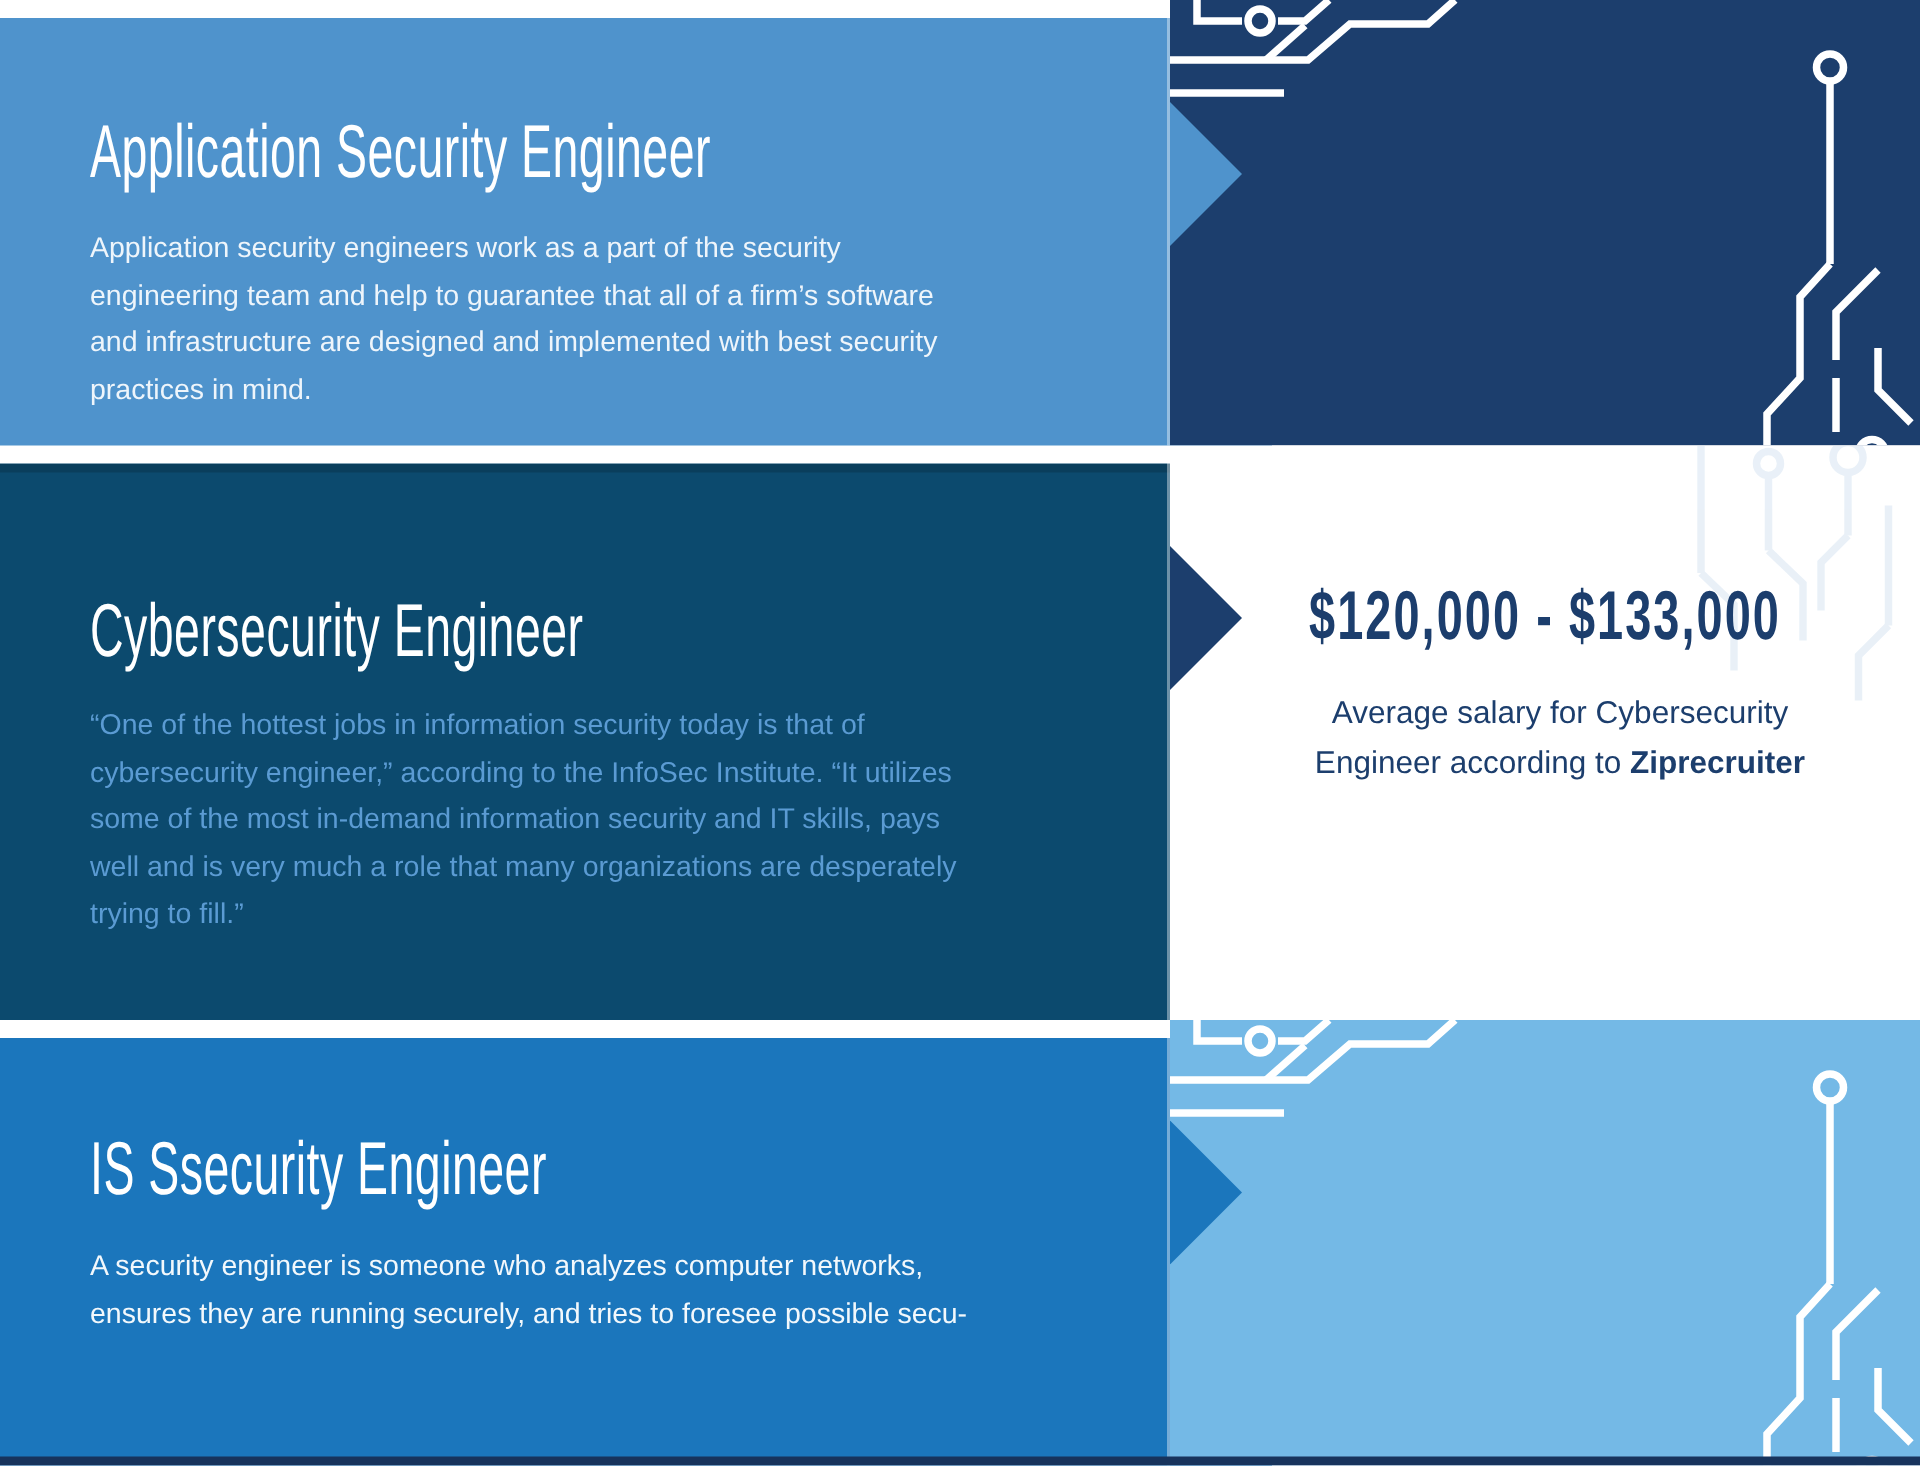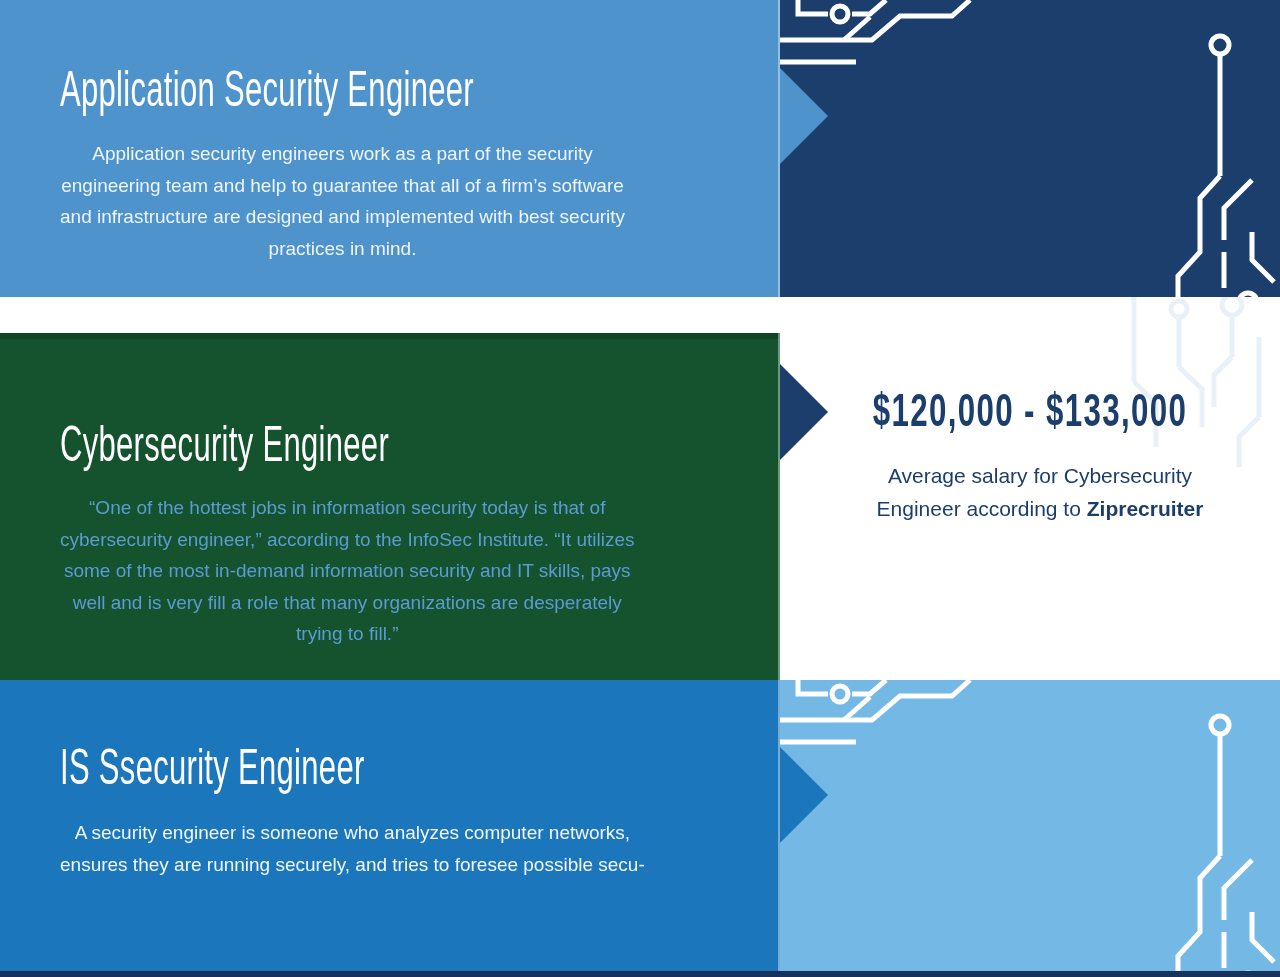--- a/index.html
+++ b/index.html
@@ -6,27 +6,27 @@
   html,body { background:#ffffff; }
   #stage {
     position:relative; width:1280px; height:977px; overflow:hidden;
     font-family:"Liberation Sans", sans-serif;
   }
   .section { position:absolute; left:0; width:1280px; overflow:hidden; }
   .sec-1 { top:0;    height:297px; }
   .sec-2 { top:297px; height:383px; }
   .sec-3 { top:680px; height:297px; }
 
-  .panel-left  { position:absolute; left:0;    top:0; width:848px; height:100%;text-align:center; }
+  .panel-left  { position:absolute; left:0;    top:12px; width:848px; height:100%; }
   .panel-right { position:absolute; left:780px; top:0; width:500px; height:100%; overflow:hidden; }
 
   .sec-1 .panel-left  { background:#4f93cc; }
   .sec-1 .panel-right { background:#1c3e6d; }
-  .sec-2 .panel-left  { background:#14532d;
-                        box-shadow: inset 0 6px 0 rgba(0,0,0,0.16), inset 0 -6px 0 rgba(0,0,0,0.16); margin-top: 36px; }
+  .sec-2 .panel-left  { background:#0c4a6e;
+                        box-shadow: inset 0 6px 0 rgba(0,0,0,0.16), inset 0 -6px 0 rgba(0,0,0,0.16); }
   .sec-2 .panel-right { background:#ffffff; }
   .sec-3 .panel-left  { background:#1b76bc; }
   .sec-3 .panel-right { background:#74b9e6; }
 
   .edge { position:absolute; left:778px; top:0; width:2px; height:100%;
           background:rgba(255,255,255,0.40); z-index:3; }
 
   .arrow { position:absolute; left:780px; top:68px; width:48px; height:96px;
            clip-path:polygon(0 0, 100% 50%, 0 100%); z-index:4; }
   .sec-1 .arrow { background:#4f93cc; }
@@ -106,21 +106,21 @@
     <div class="arrow"></div>
   </div>
 
   <div class="section sec-2">
     <div class="panel-left">
       <div class="title">Cybersecurity Engineer</div>
       <div class="body-text">
         <div class="bline">“One of the hottest jobs in information security today is that of</div>
         <div class="bline">cybersecurity engineer,” according to the InfoSec Institute. “It utilizes</div>
         <div class="bline">some of the most in-demand information security and IT skills, pays</div>
-        <div class="bline">well and is very fill a role that many organizations are desperately</div>
+        <div class="bline">well and is very much a role that many organizations are desperately</div>
         <div class="bline">trying to fill.”</div>
       </div>
     </div>
     <div class="panel-right">
       <svg class="circuit circuit-faint" width="200" height="280" viewBox="0 0 200 280" fill="none" stroke="#dbe7f3" stroke-width="5" opacity="0.6">
         <circle cx="105" cy="12" r="8"></circle>
         <line x1="105" y1="20" x2="105" y2="70"></line>
         <polyline points="105,70 128,92 128,130"></polyline>
         <circle cx="158" cy="8" r="10"></circle>
         <line x1="158" y1="18" x2="158" y2="60"></line>

